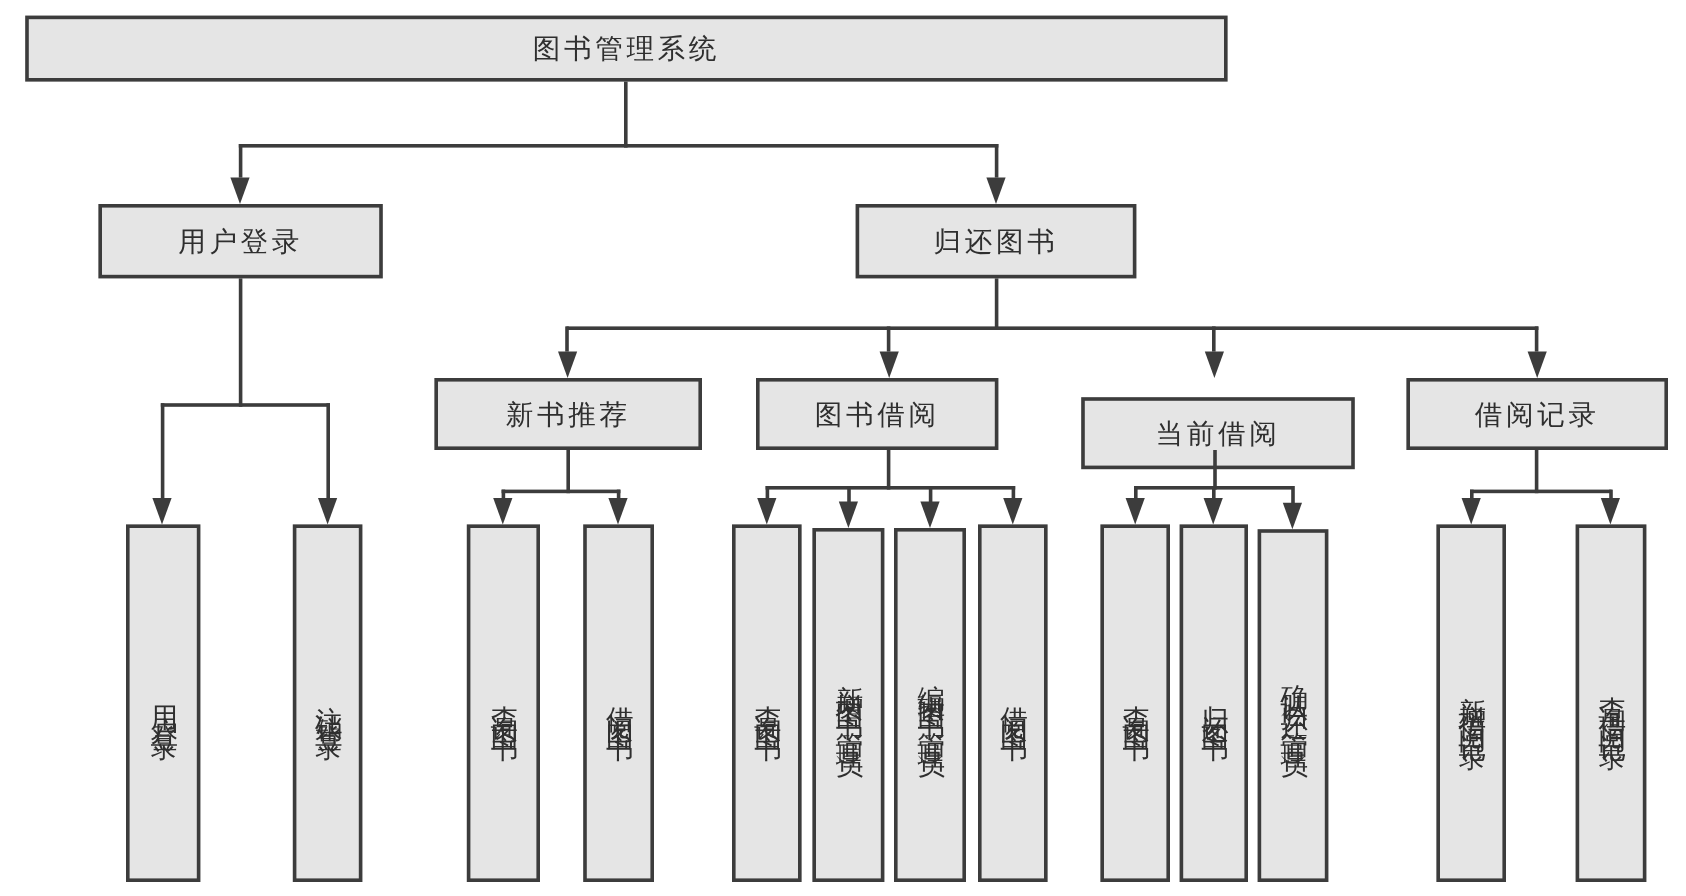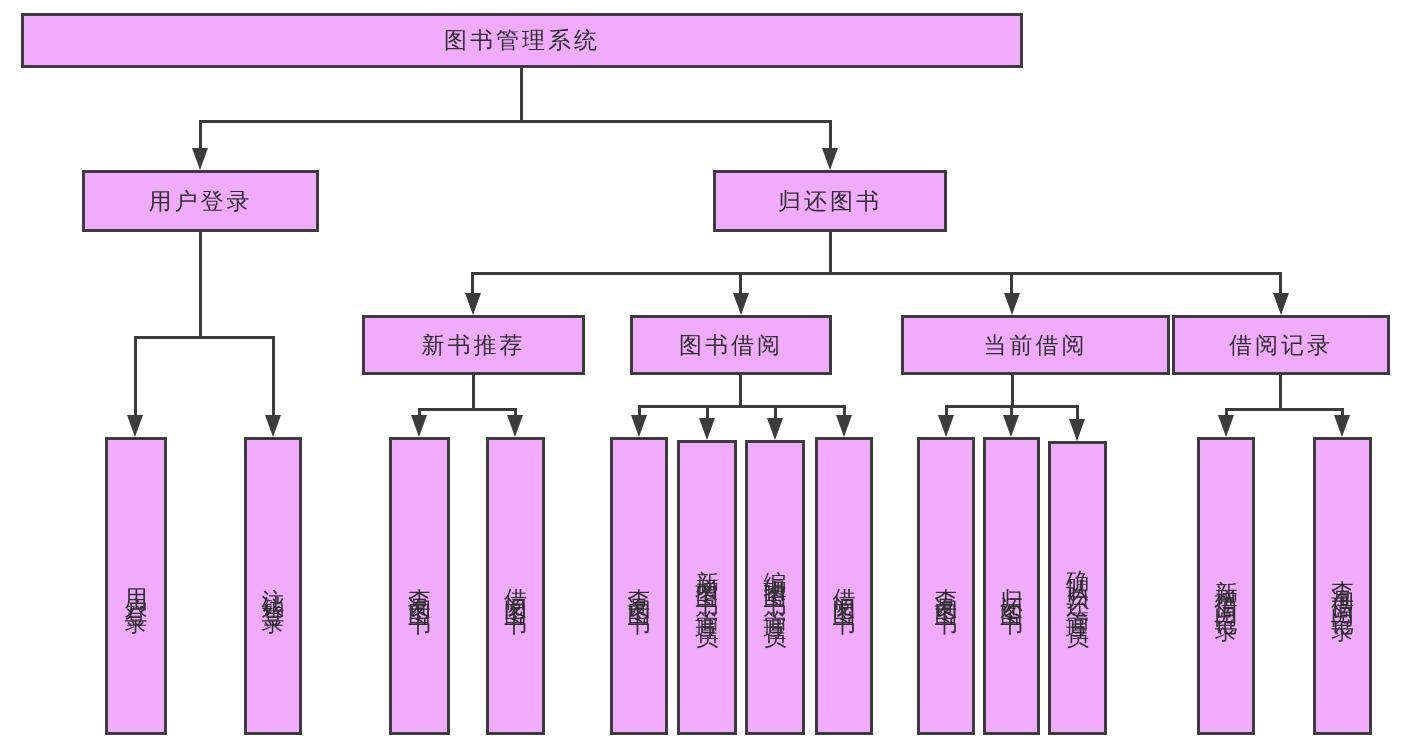--- a/index.html
+++ b/index.html
@@ -9,21 +9,21 @@
     --watermark:#c3c3c3;
   }
   html,body{margin:0;padding:0;background:var(--bg);}
   #canvas{
     position:relative;width:1405px;height:747px;background:var(--bg);
     font-family:"DejaVu Sans","Liberation Sans",sans-serif;
     overflow:hidden;
   }
   .node{
     position:absolute;box-sizing:border-box;
-    border:3px solid var(--line);background:#f0abfc;
+    border:3px solid var(--line);background:#e5e5e5;
     display:flex;align-items:center;justify-content:center;
     color:var(--text);font-size:23px;letter-spacing:3px;
     text-align:center;
   }
   .node.v{
     writing-mode:vertical-rl;
     text-orientation:mixed;
     letter-spacing:8px;
     padding:6px 0;
     line-height:1;
@@ -57,21 +57,21 @@
   <div class="node" style="left:713px;top:170px;width:234px;height:62px;">
       <span>归还图书</span>
     </div>
 
   <div class="node" style="left:362px;top:315px;width:223px;height:60px;">
       <span>新书推荐</span>
     </div>
   <div class="node" style="left:630px;top:315px;width:202px;height:60px;">
       <span>图书借阅</span>
     </div>
-  <div class="node" style="left:901px;top:315px;width:269px;height:60px;">
+  <div class="node" style="left:901px;top:331px;width:228px;height:60px;">
       <span>当前借阅</span>
     </div>
   <div class="node" style="left:1172px;top:315px;width:218px;height:60px;">
       <span>借阅记录</span>
     </div>
 
   <div class="node v" style="left:105px;top:437px;width:62px;height:298px;">
       <span>用户登录</span>
     </div>
   <div class="node v" style="left:244px;top:437px;width:58px;height:298px;">

